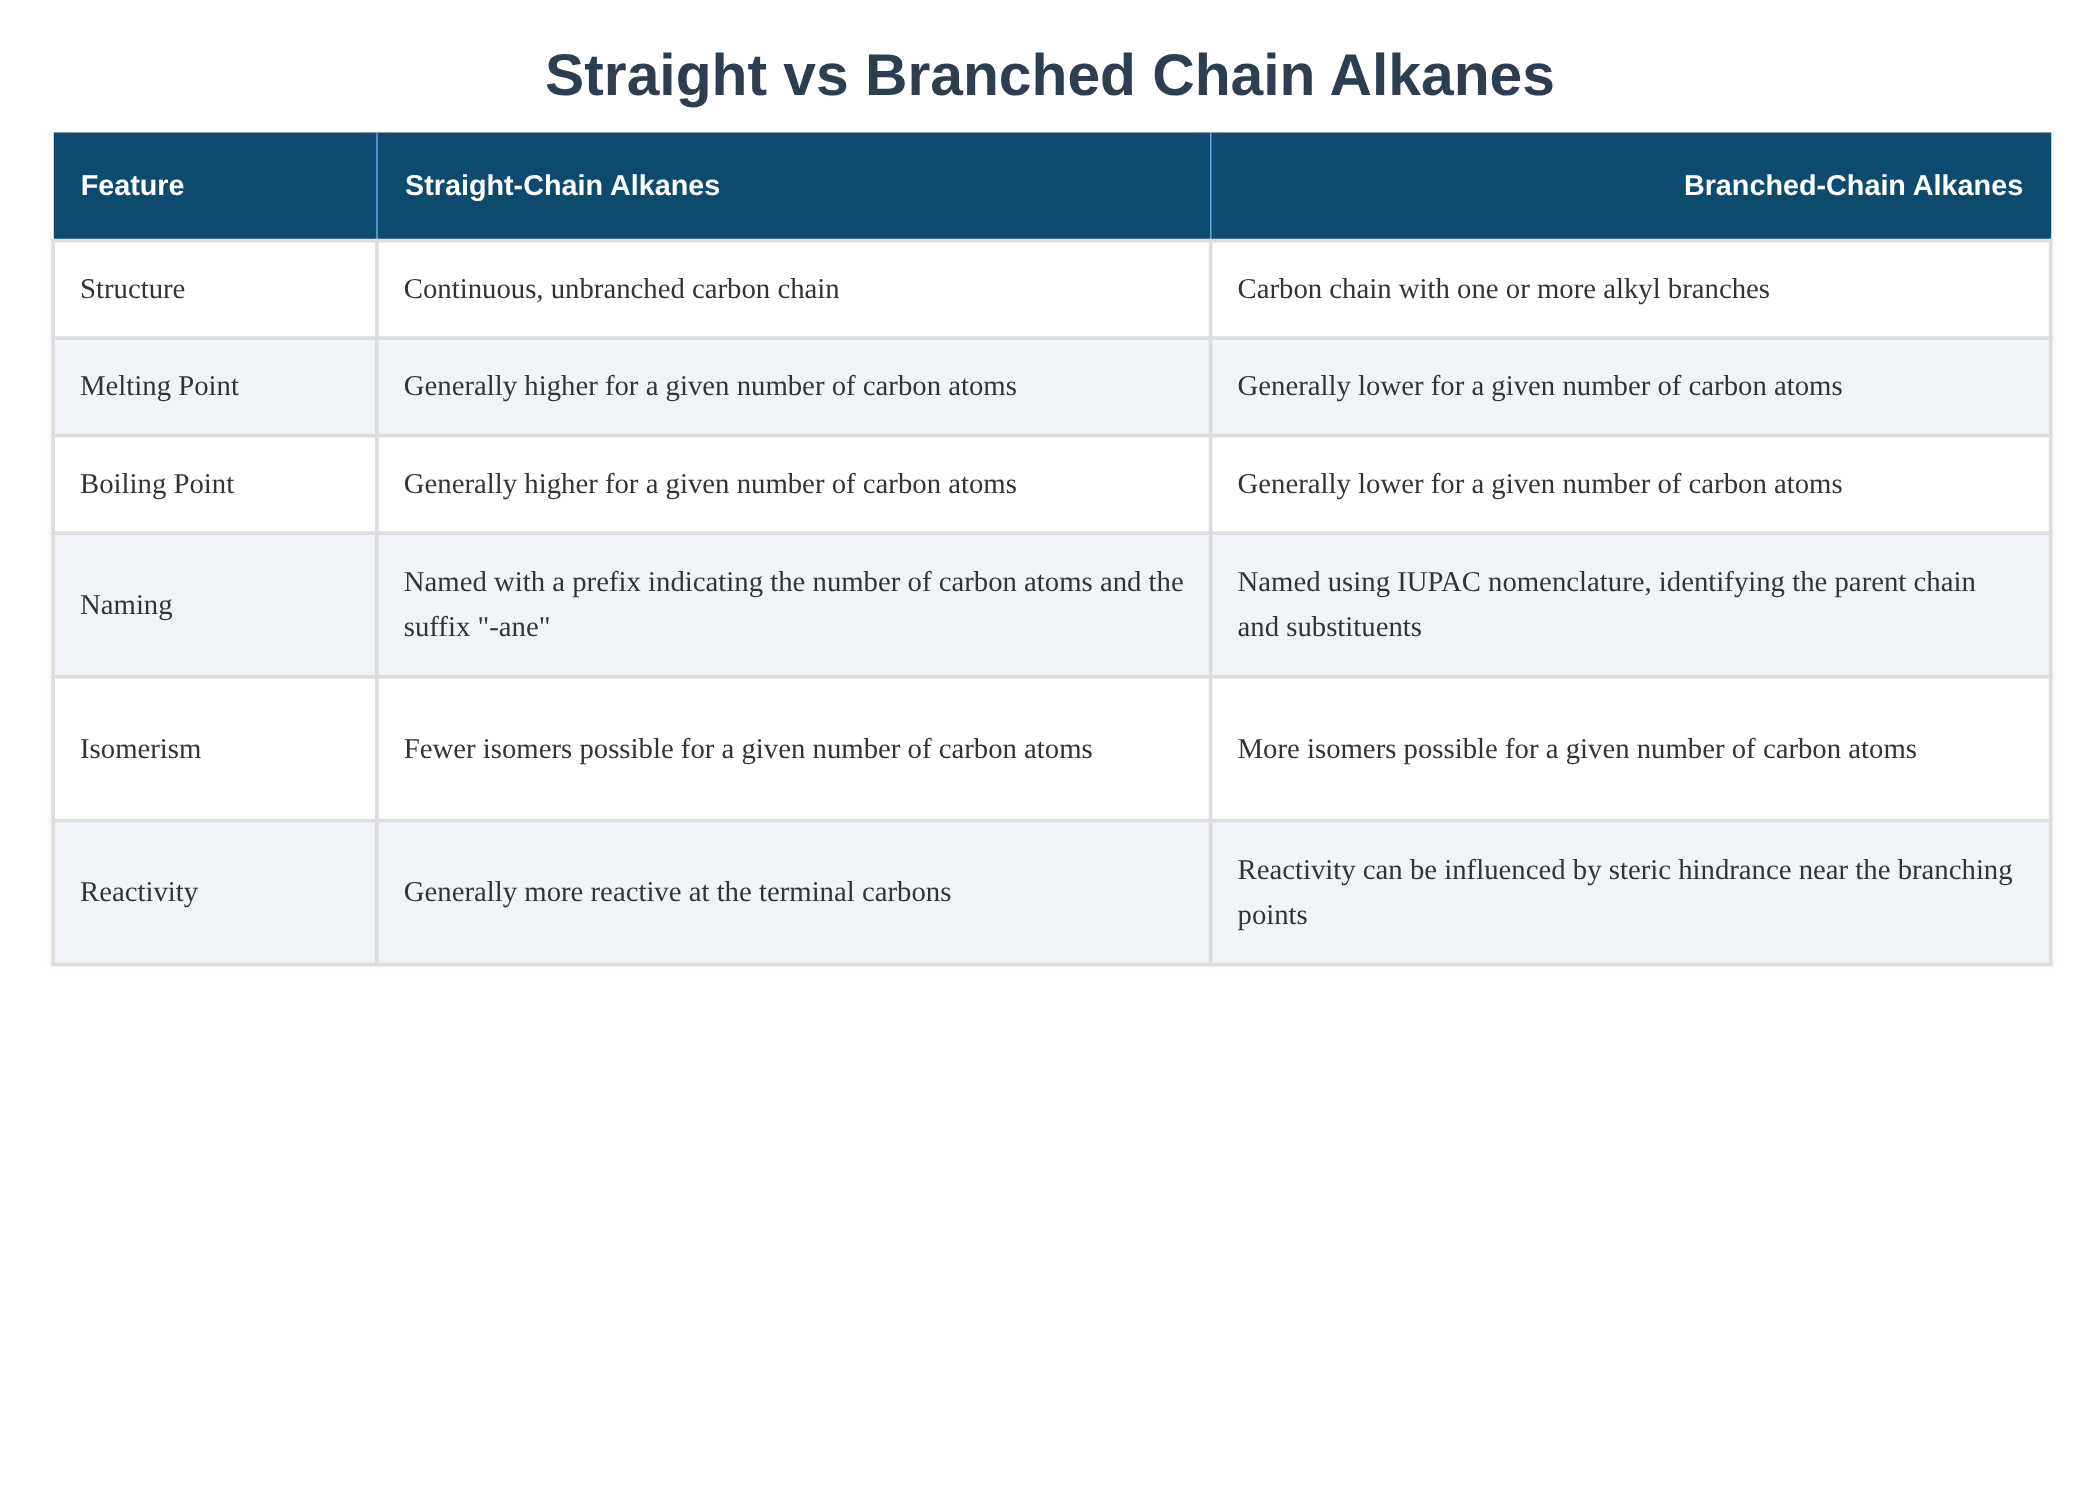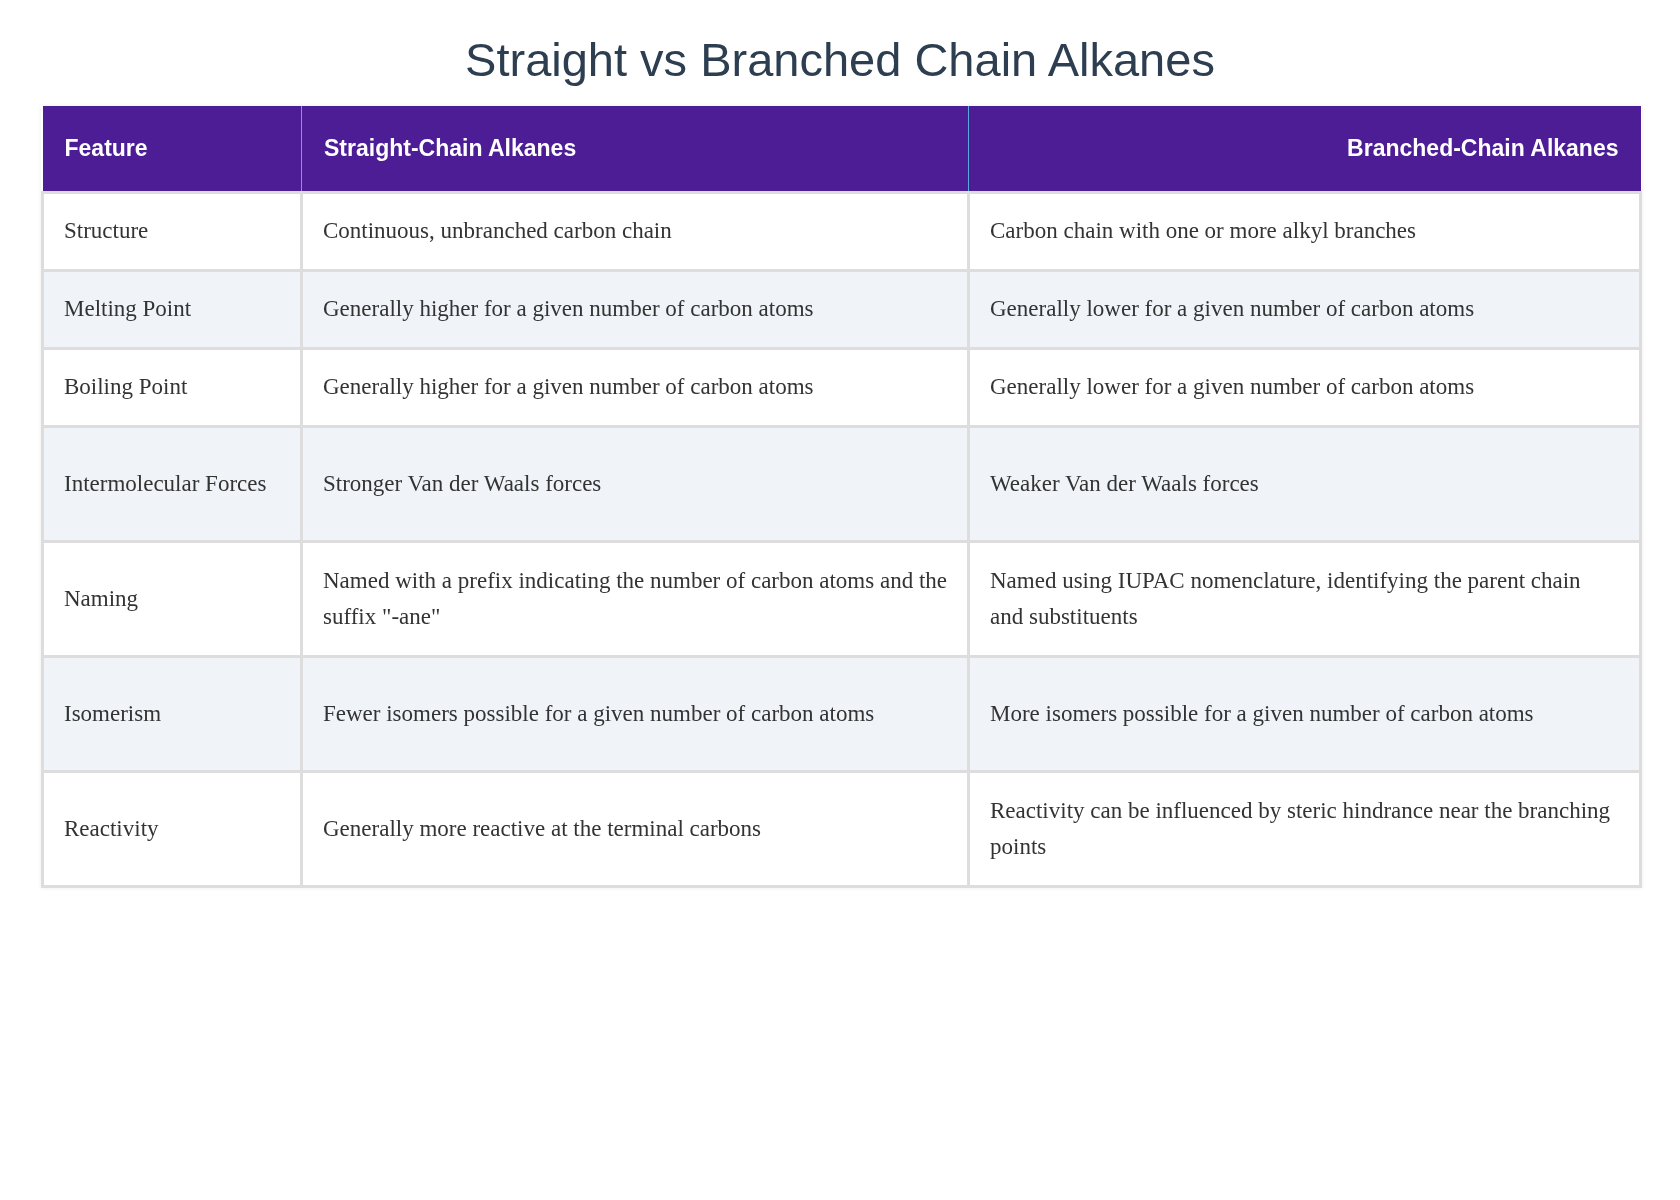--- a/index.html
+++ b/index.html
@@ -16,41 +16,41 @@
       width: 1680px;
       height: 1200px;
     }
     .title {
       position: absolute;
       left: 0;
       top: 28px;
       width: 1680px;
       text-align: center;
       font-size: 47px;
-      font-weight: normal;
+      font-weight: bold;
       color: #2c3e50;
       line-height: 64px;
       margin: 0;
     }
     table.cmp {
       position: absolute;
       left: 41px;
       top: 106px;
       width: 1598px;
       border-collapse: collapse;
       table-layout: fixed;
       font-size: 23px;
       color: #333333;
       box-shadow: 0 0 4px rgba(0,0,0,0.08);
     }
     table.cmp col.c0 { width: 259px; }
     table.cmp col.c1 { width: 667px; }
     table.cmp col.c2 { width: 672px; }
     table.cmp thead th {
-      background: #4c1d95;
+      background: #0c4a6e;
       color: #ffffff;
       font-weight: bold;
       text-align: left;
       height: 86px;
       padding: 0 22px;
       font-size: 23px;
       border-left: 1px solid #5aa9e0;
       border-right: 1px solid #5aa9e0;
       box-sizing: border-box;
     }
@@ -97,25 +97,20 @@
         <td>Melting Point</td>
         <td>Generally higher for a given number of carbon atoms</td>
         <td>Generally lower for a given number of carbon atoms</td>
       </tr>
       <tr>
         <td>Boiling Point</td>
         <td>Generally higher for a given number of carbon atoms</td>
         <td>Generally lower for a given number of carbon atoms</td>
       </tr>
       <tr class="tall">
-        <td>Intermolecular Forces</td>
-        <td>Stronger Van der Waals forces</td>
-        <td>Weaker Van der Waals forces</td>
-      </tr>
-      <tr class="tall">
         <td>Naming</td>
         <td>Named with a prefix indicating the number of carbon atoms and the suffix "-ane"</td>
         <td>Named using IUPAC nomenclature, identifying the parent chain and substituents</td>
       </tr>
       <tr class="tall">
         <td>Isomerism</td>
         <td>Fewer isomers possible for a given number of carbon atoms</td>
         <td>More isomers possible for a given number of carbon atoms</td>
       </tr>
       <tr class="tall">

